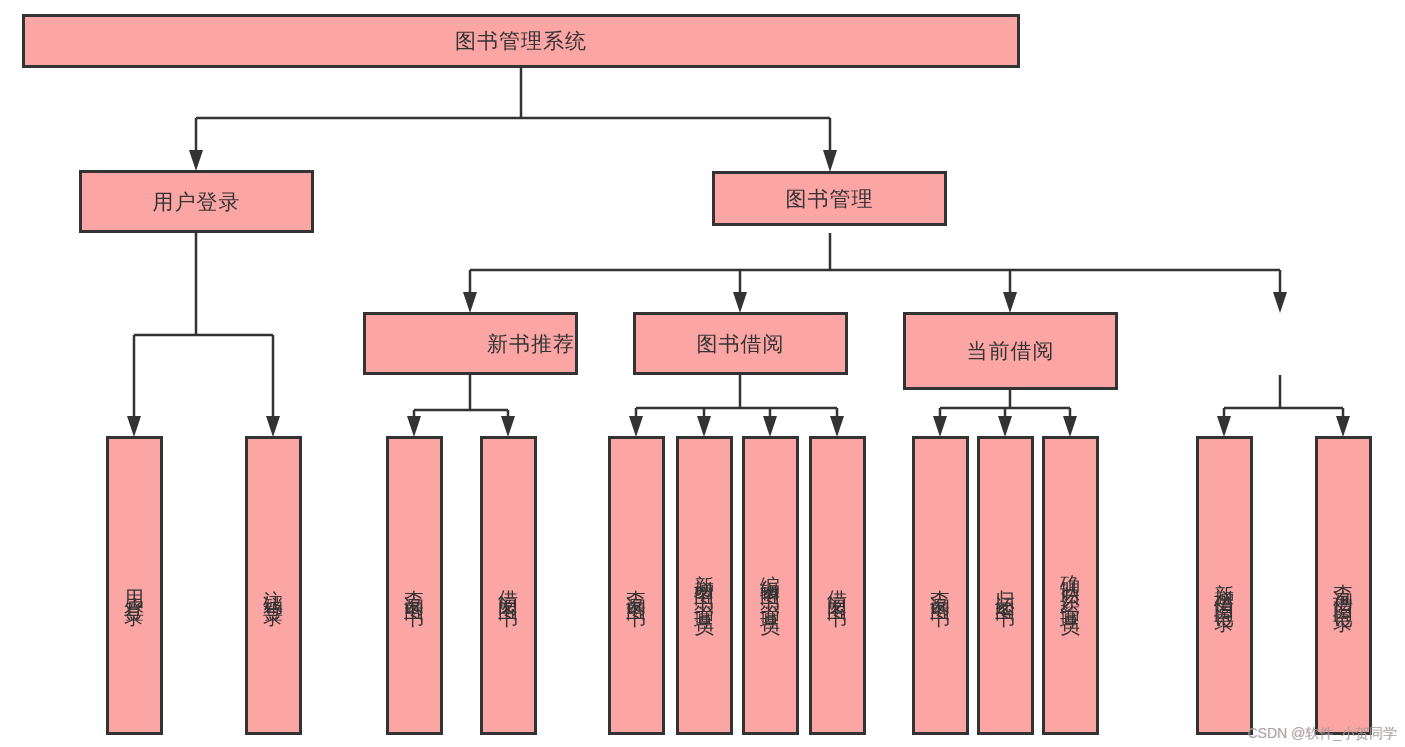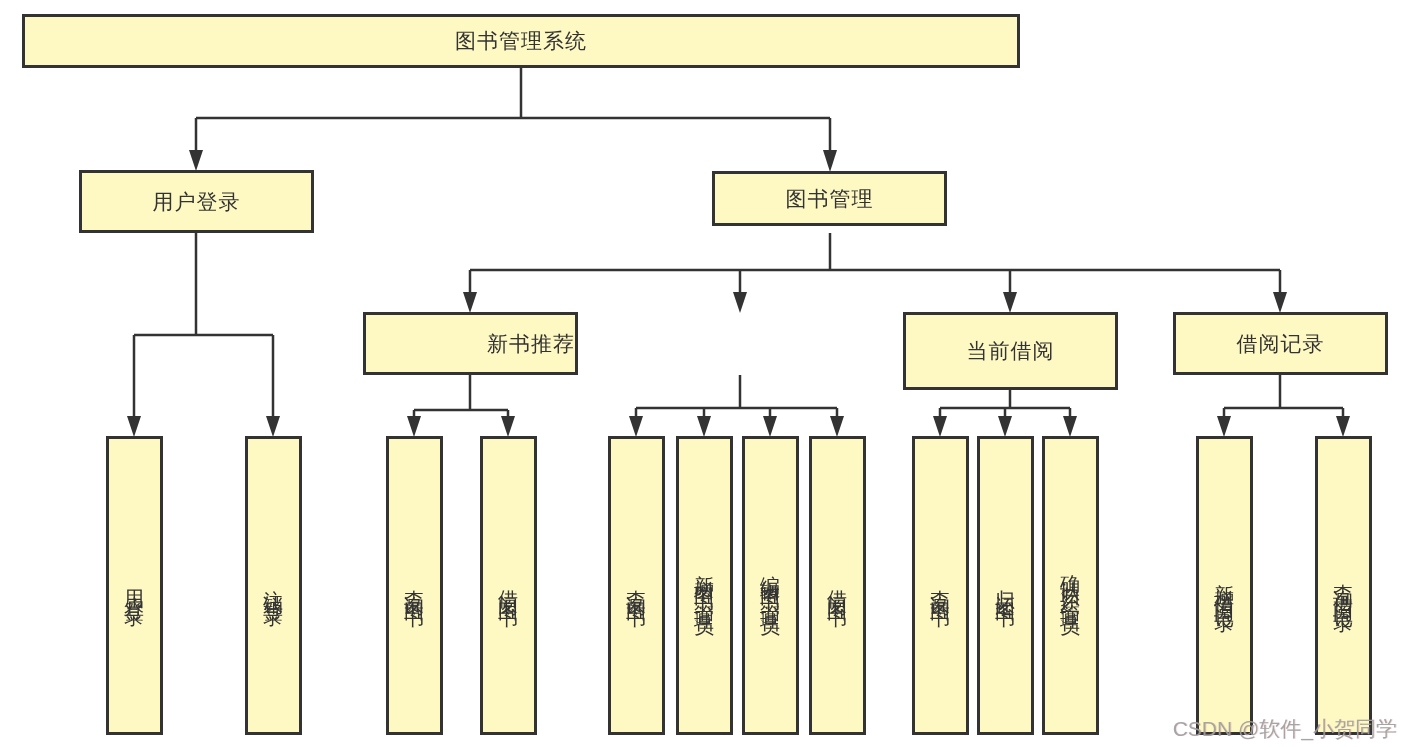--- a/index.html
+++ b/index.html
@@ -19,21 +19,21 @@
     position: absolute;
     left: 0;
     top: 0;
     width: 1405px;
     height: 747px;
     z-index: 1;
   }
   .node {
     position: absolute;
     box-sizing: border-box;
-    background: #fef9c3;
+    background: #fca5a5;
     border: 3px solid #333333;
     color: #333333;
     display: flex;
     align-items: center;
     justify-content: center;
     z-index: 2;
   }
   .node.h .label {
     font-size: 21px;
     letter-spacing: 1px;
@@ -49,21 +49,21 @@
     text-orientation: mixed;
     font-size: 20px;
     letter-spacing: 6px;
     line-height: 1;
     white-space: nowrap;
   }
   .watermark {
     position: absolute;
     right: 8px;
     bottom: 4px;
-    font-size: 21px;
+    font-size: 14px;
     color: rgba(158, 158, 158, 0.92);
     text-shadow: 1px 0 0 rgba(214, 120, 120, 0.25);
     z-index: 3;
     white-space: nowrap;
     margin-left: 32px;
   }
 </style>
 </head>
 <body>
 
@@ -149,26 +149,26 @@
   <div class="node h" style="left:79px; top:170px; width:235px; height:63px;">
     <span class="label">用户登录</span>
   </div>
   <div class="node h" style="left:712px; top:171px; width:235px; height:55px;">
     <span class="label">图书管理</span>
   </div>
 
   <div class="node h" style="left:363px; top:312px; width:215px; height:63px;justify-content:flex-end;">
     <span class="label">新书推荐</span>
   </div>
+  <div class="node h" style="left:633px; top:312px; width:215px; height:63px;">
+    <span class="label">图书借阅</span>
+  </div>
   <div class="node h" style="left:903px; top:312px; width:215px; height:78px;">
     <span class="label">当前借阅</span>
   </div>
-  <div class="node h" style="left:1173px; top:312px; width:215px; height:63px;">
-    <span class="label">借阅记录</span>
-  </div>
 
   <div class="node leaf" style="left:106px;">
     <span class="label">用户登录</span>
   </div>
   <div class="node leaf" style="left:245px;">
     <span class="label">注销登录</span>
   </div>
   <div class="node leaf" style="left:386px;">
     <span class="label">查询图书</span>
   </div>

